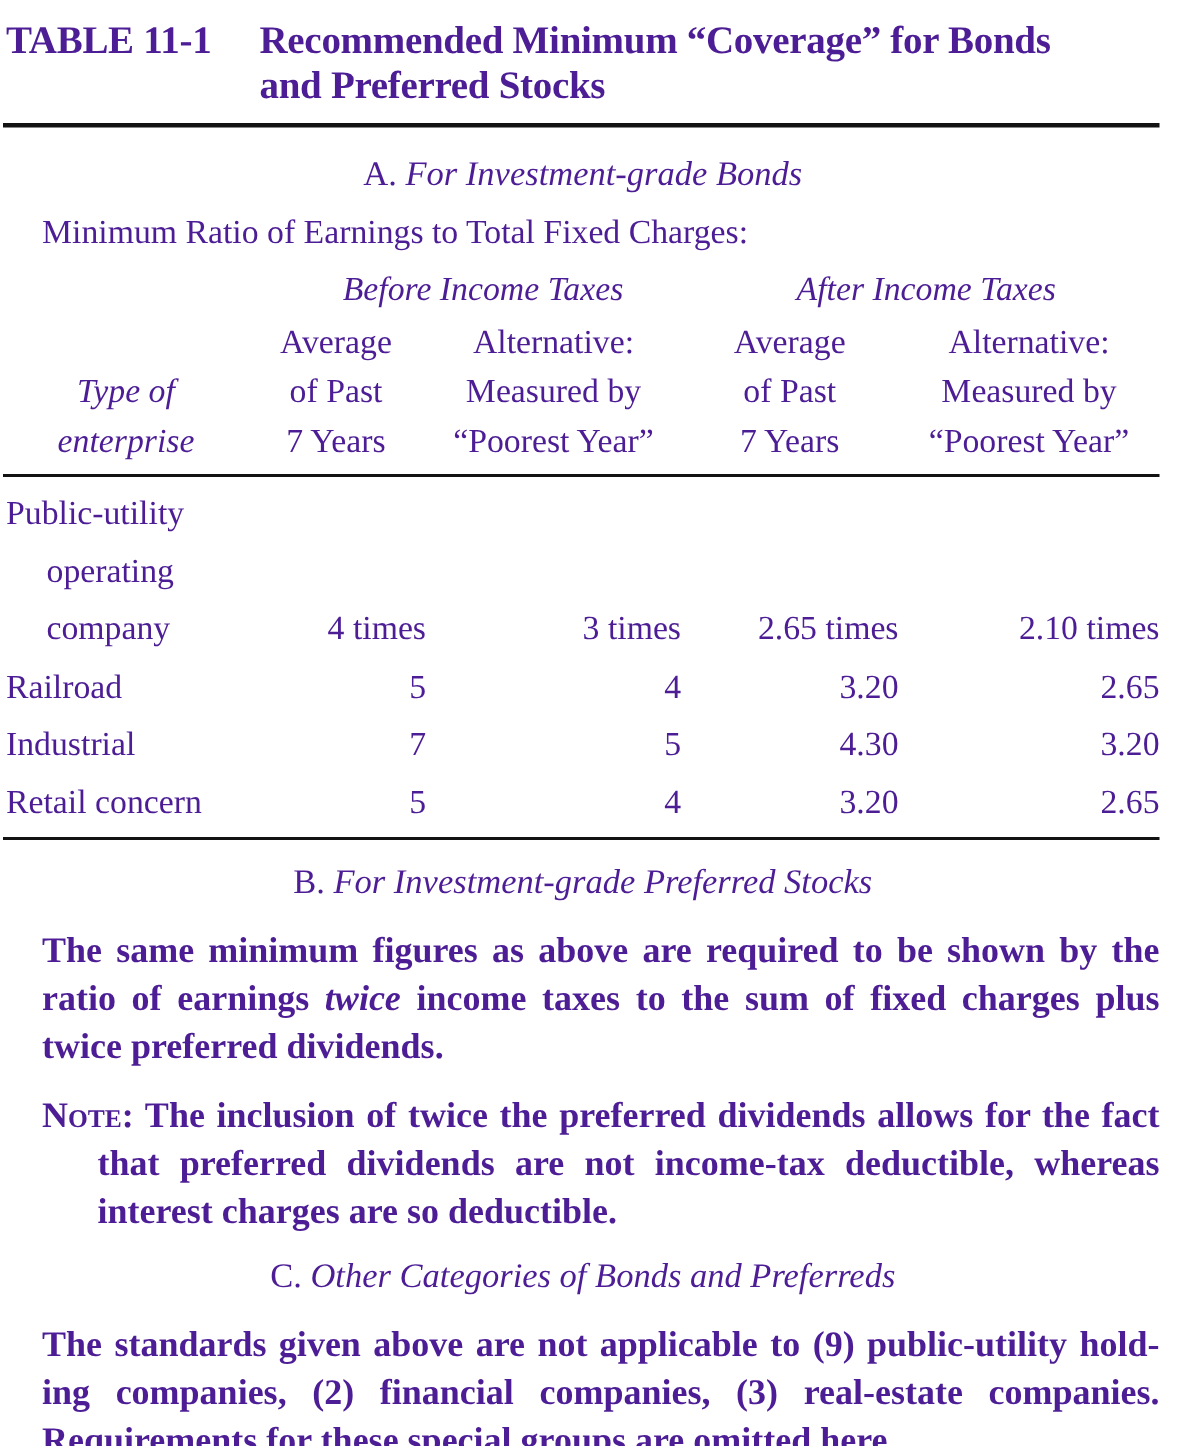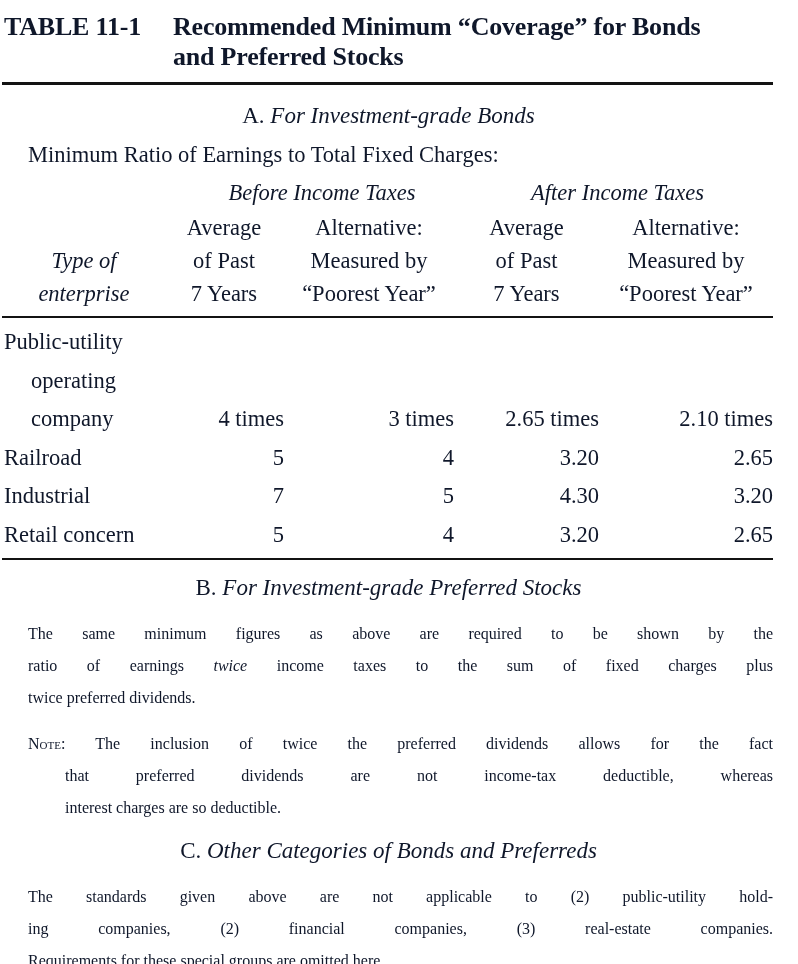--- a/index.html
+++ b/index.html
@@ -3,21 +3,21 @@
 <meta charset="utf-8">
 <style>
   html, body { margin:0; padding:0; background:#ffffff; }
   .page {
     position: relative;
     width: 798px;
     height: 964px;
     box-sizing: border-box;
     padding: 12px 25px 20px 4px;
     background: #ffffff;
-    color: #0f172a;
+    color: #4c1d95;
     font-family: "Liberation Serif", "DejaVu Serif", serif;
     overflow: hidden;
   }
   .it { font-style: italic; }
   .sc { font-variant: small-caps; }
 
   
   .title-row {
     display: flex;
     align-items: flex-start;
@@ -78,22 +78,23 @@
   .t-row .val { text-align: right; }
   .t-row .val.c2 { padding-left: 21px; }
   .t-row .val.c3 { padding-left: 53px; }
   .t-row .val.c4 { padding-left: 39px; }
   .t-row .val.c5 { padding-left: 31px; }
 
   
   .para {
     margin: 15px 0 0 24px;
     width: 745px;
-    font-size: 16px;
+    font-size: 24px;
     line-height: 32px;
+    font-weight: bold;
   }
   .para .line.just { text-align: justify; text-align-last: justify; }
   .para.note {
     margin-top: 14px;
     box-sizing: border-box;
     padding-left: 37px;
   }
   .para.note .line:first-child { text-indent: -37px; }
 </style>
 </head>
@@ -200,18 +201,18 @@
     </div>
   <div class="para note" id="paraNote">
       <div class="line just"><span class="sc">Note:</span><span> The inclusion of twice the preferred dividends allows for the fact</span></div>
       <div class="line just"><span>that preferred dividends are not income-tax deductible, whereas</span></div>
       <div class="line"><span>interest charges are so deductible.</span></div>
     </div>
 
   <div class="sec-h c"><span>C.</span> <span class="it">Other Categories of Bonds and Preferreds</span></div>
 
   <div class="para" id="paraC">
-      <div class="line just"><span>The standards given above are not applicable to (2) public-utility hold-</span></div>
+      <div class="line just"><span>The standards given above are not applicable to (9) public-utility hold-</span></div>
       <div class="line just"><span>ing companies, (2) financial companies, (3) real-estate companies.</span></div>
       <div class="line"><span>Requirements for these special groups are omitted here.</span></div>
     </div>
 
 </div>
 
 </body></html>

